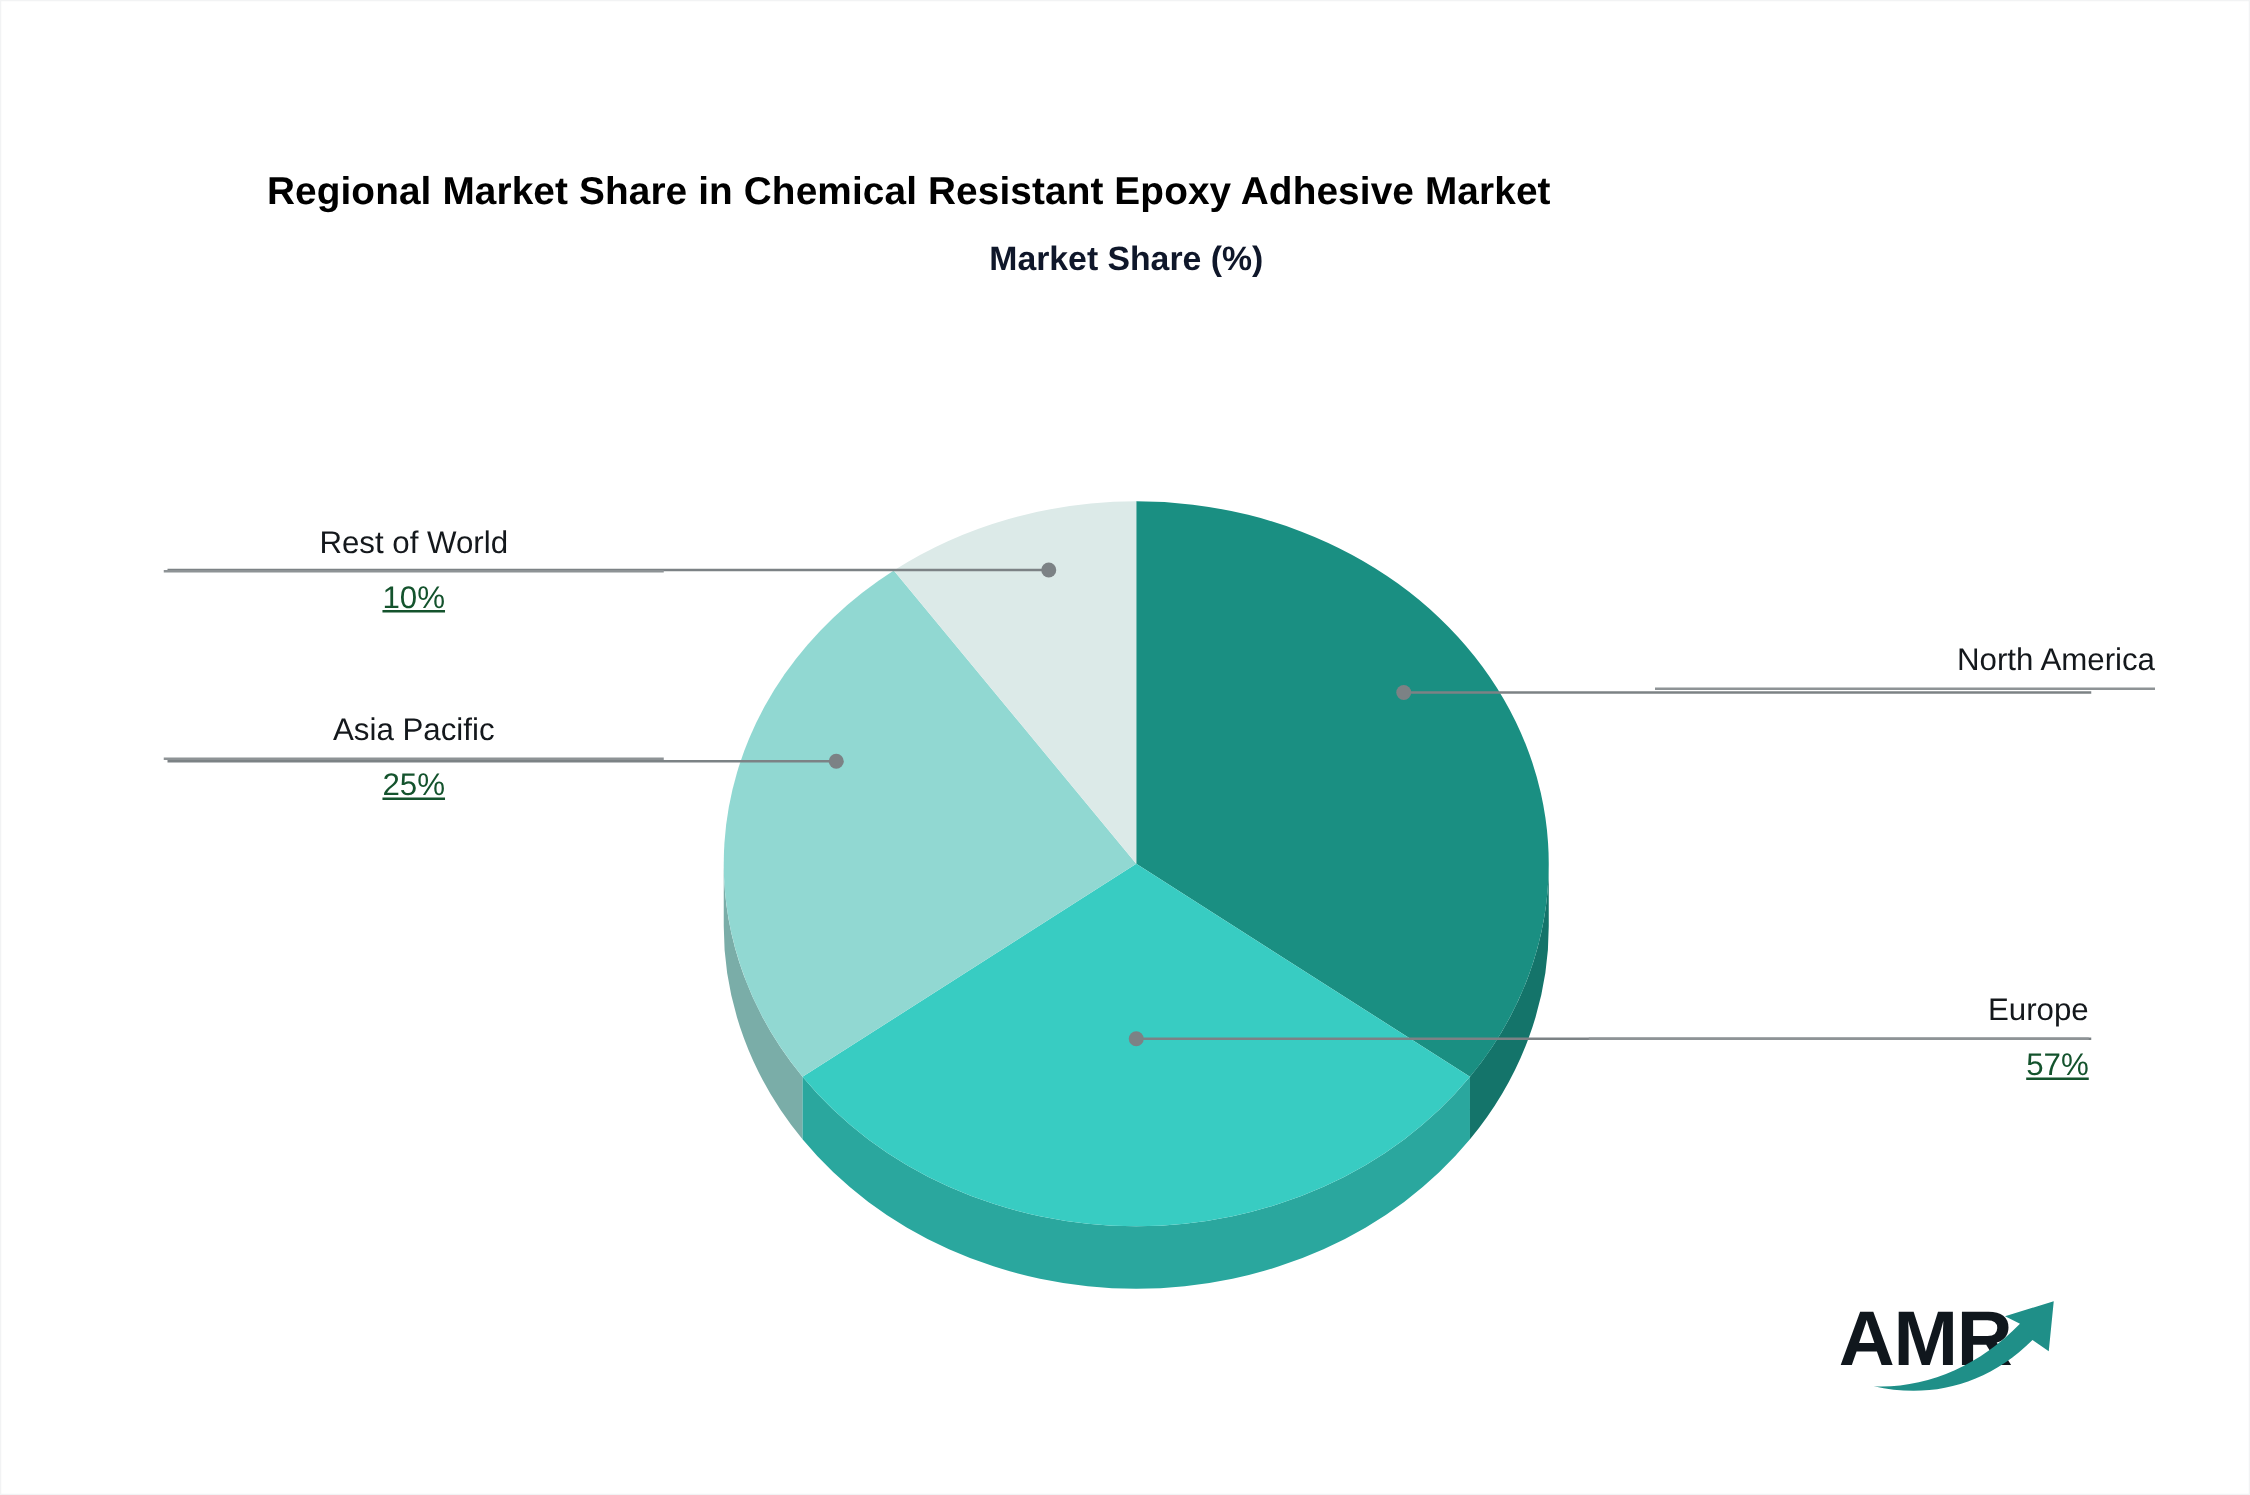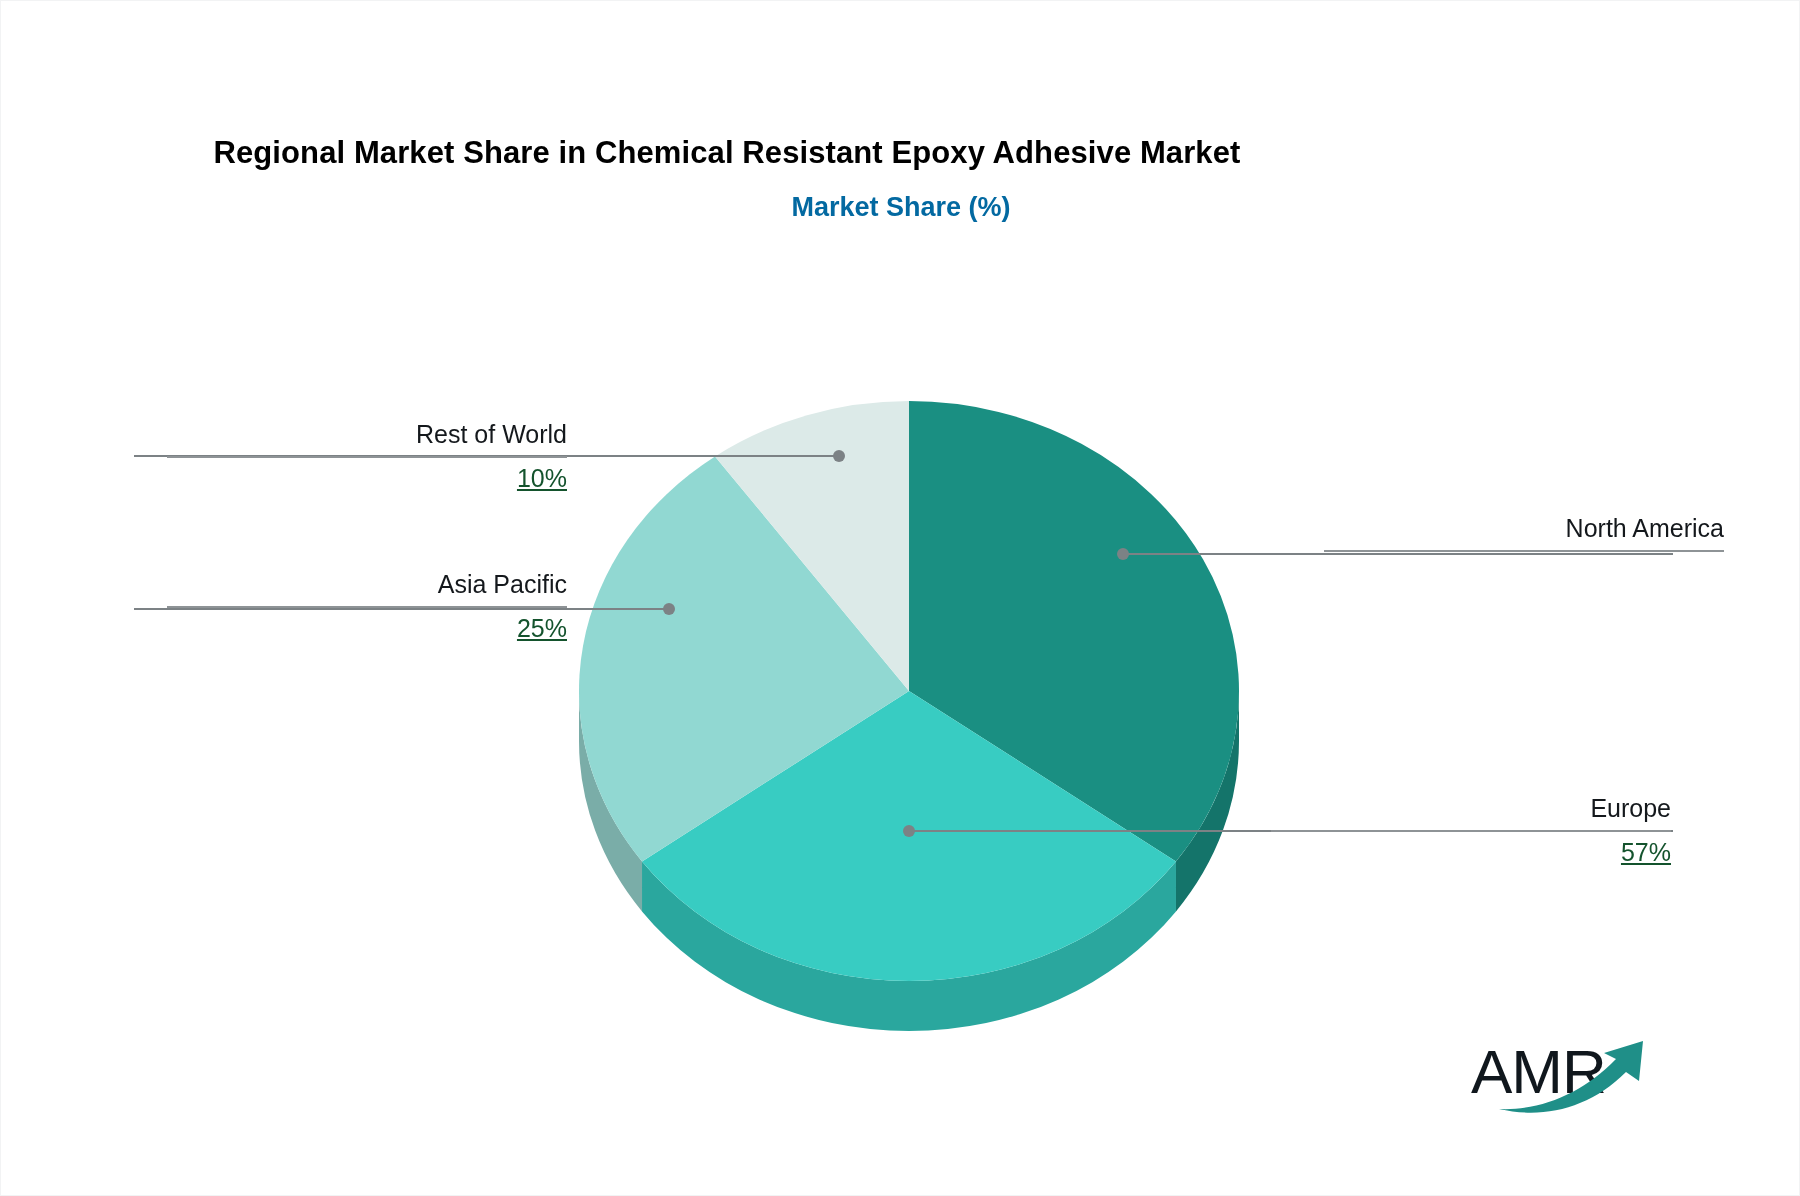--- a/index.html
+++ b/index.html
@@ -33,21 +33,21 @@
     letter-spacing: 0.1px;
   }
   #subtitle {
     position: absolute;
     left: 0;
     top: 191px;
     width: 1800px;
     text-align: center;
     font-size: 27px;
     font-weight: bold;
-    color: #0369a1;
+    color: #0f172a;
   }
 
   
   #pie-svg {
     position: absolute;
     left: 0;
     top: 0;
   }
 
   
@@ -66,42 +66,42 @@
     border-top: 2px solid #8e9396;
     margin: 6px 0 5px 0;
   }
   .callout .cval {
     font-size: 25px;
     color: #14532d;
     line-height: 31px;
     white-space: nowrap;
     text-decoration: underline;
   }
-  .callout.left  { text-align: right; margin-left: 36px; }
+  .callout.left  { text-align: center; }
   .callout.right { text-align: right; }
 
   #co-row        { left: 130px; top: 418px; }
   #co-asia       { left: 130px; top: 568px; }
   #co-na         { left: 1323px; top: 512px; }
   #co-eu         { left: 1270px; top: 792px; }
 
   
   #logo {
     position: absolute;
     left: 1470px;
     top: 1030px;
     width: 190px;
     height: 88px;
   }
   #logo .wordmark {
     position: absolute;
     left: 0;
     top: 10px;
     font-size: 62px;
-    font-weight: normal;
+    font-weight: bold;
     color: #10171d;
     letter-spacing: -1px;
     line-height: 62px;
   }
   #logo svg {
     position: absolute;
     left: 0;
     top: 0;
   }
 </style>

